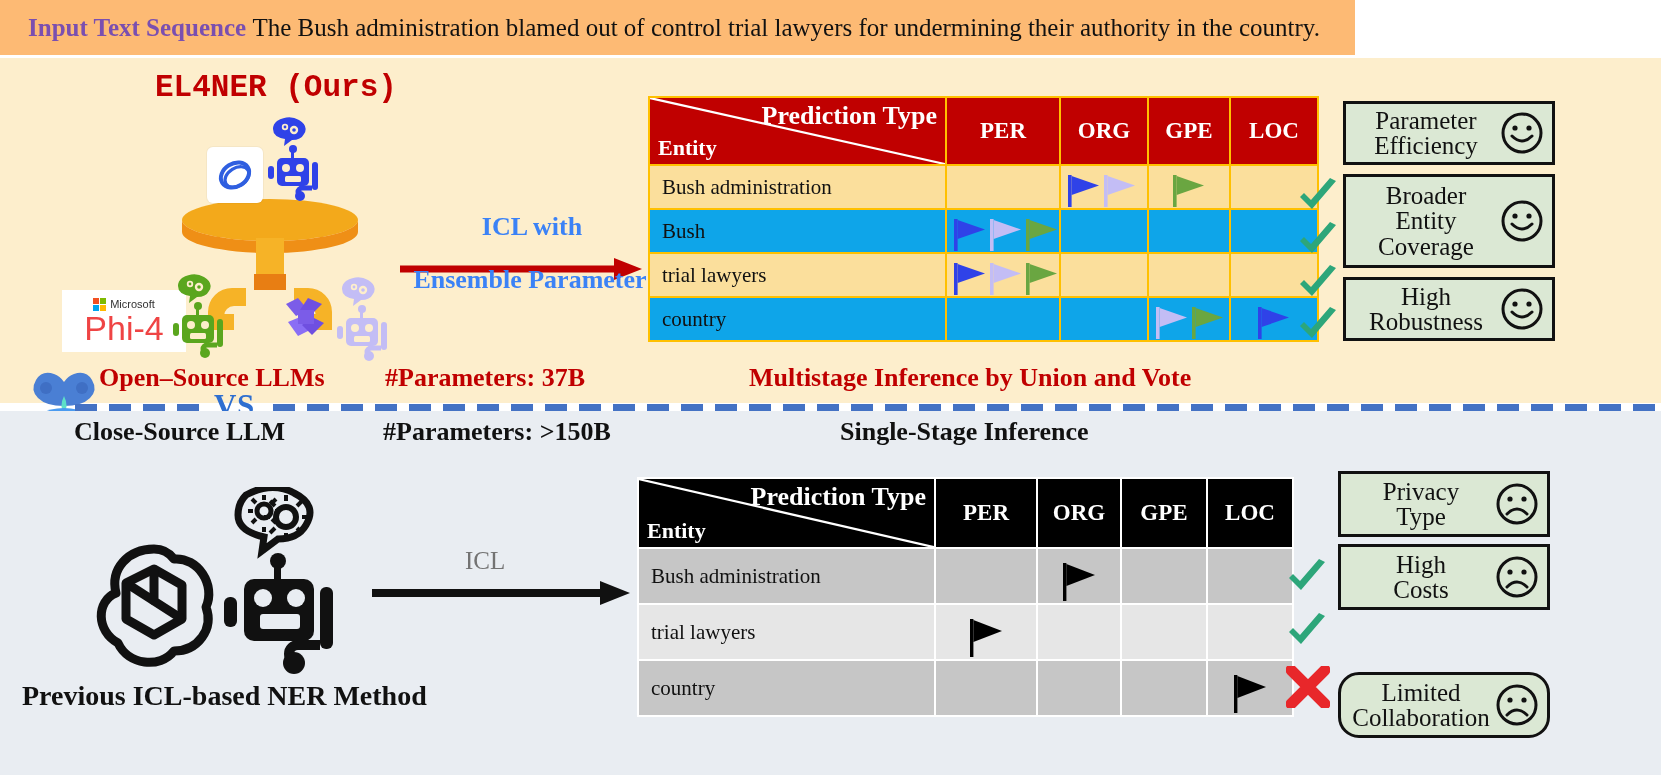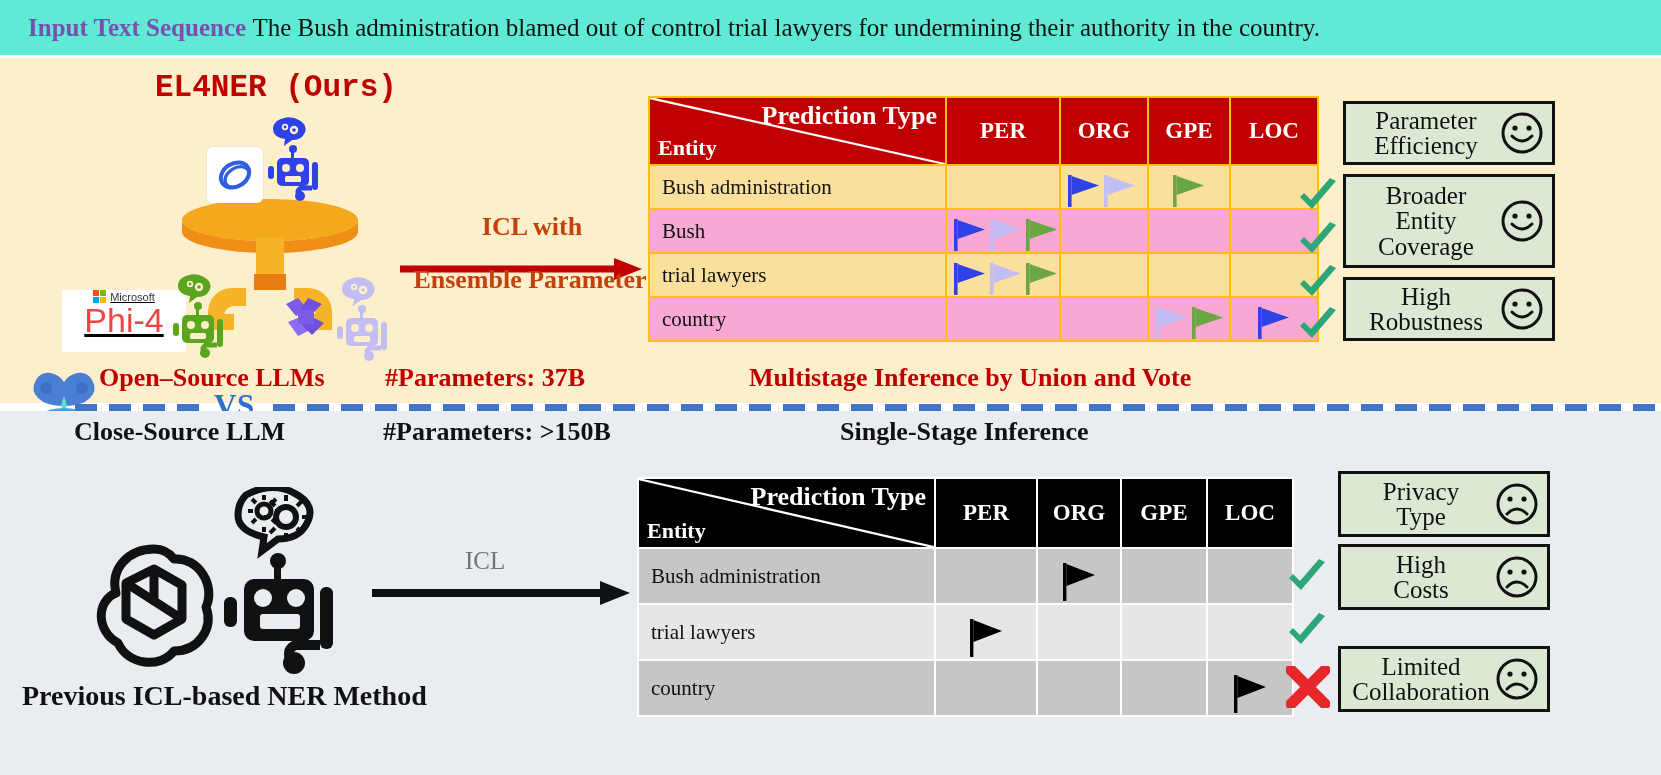--- a/index.html
+++ b/index.html
@@ -7,22 +7,22 @@
     width:1661px;height:775px;
     background:#ffffff;
     font-family:"Liberation Serif", serif;
     overflow:hidden;
     position:relative;
   }
   .stage{position:relative;width:1661px;height:775px;}
 
   
   .header-band{
-    position:absolute;left:0;top:0;width:1661px;height:55px;
-    background:#5eead4;
+    position:absolute;left:0;top:0;width:1355px;height:55px;
+    background:#fdba74;
     display:flex;align-items:center;
   }
   .header-inner{padding-left:28px;font-size:25px;line-height:1;white-space:nowrap;}
   .hdr-label{color:#7a4fb0;font-weight:bold;font-family:"Liberation Serif",serif;}
   .hdr-text{color:#111;font-weight:normal;}
 
   
   .panel-top{
     position:absolute;left:0;top:58px;width:1661px;height:345px;
     background:#fdeecc;
@@ -68,21 +68,21 @@
   .tbl-top .corner{
     position:relative;width:295px;height:66px;background:#c00000;
     border:2px solid #ffc000;overflow:hidden;
   }
   .tbl-top .ent-cell{
     border:2px solid #ffc000;font-size:21px;color:#111;
     padding-left:12px;height:42px;text-align:left;vertical-align:middle;
   }
   .tbl-top .flag-cell{border:2px solid #ffc000;height:42px;vertical-align:middle;}
   .row-a-top{background:#fbdf9c;}
-  .row-b-top{background:#f9a8d4;}
+  .row-b-top{background:#0ea5e9;}
 
   
   .tbl-bot{left:637px;top:477px;}
   .tbl-bot .hdr-cell{
     background:#000;color:#fff;font-weight:bold;
     border:2px solid #fff;text-align:center;vertical-align:middle;
     font-size:23px;height:68px;
   }
   .tbl-bot .corner{
     position:relative;width:295px;height:68px;background:#000;
@@ -108,21 +108,21 @@
   .corner .lbl-ent{
     position:absolute;left:8px;bottom:3px;font-size:22px;font-weight:bold;color:#fff;
     white-space:nowrap;
   }
 
   
   .flagrow{display:flex;align-items:flex-end;justify-content:center;gap:2px;height:100%;}
   .flagrow.off-left{justify-content:flex-start;padding-left:6px;}
   .flag{display:block;}
   .icl-txt{
-    position:absolute;color:#c2410c;font-weight:bold;font-size:26px;
+    position:absolute;color:#3b82f6;font-weight:bold;font-size:26px;
     font-family:"Liberation Serif",serif;white-space:nowrap;text-align:center;
   }
   .icl-txt2{
     position:absolute;color:#737373;font-weight:normal;font-size:25px;
     font-family:"Liberation Serif",serif;white-space:nowrap;
   }
 
   
   .bbox{
     position:absolute;background:#dbe8d4;border:3px solid #111;
@@ -147,21 +147,21 @@
 
   .mark{position:absolute;}
 
   .logo-card{
     position:absolute;background:#fff;border-radius:6px;
     display:flex;align-items:center;justify-content:center;
     box-shadow:0 0 0 1px rgba(0,0,0,0.03);
   }
   .phi-card{
     position:absolute;background:#fff;
-    display:flex;flex-direction:column;align-items:center;text-decoration:underline;
+    display:flex;flex-direction:column;align-items:center;justify-content:center;
   }
   .phi-ms{display:flex;align-items:center;gap:4px;font-size:11px;color:#333;font-family:"Liberation Sans",sans-serif;}
   .phi-name{font-size:34px;color:#ef4444;font-family:"Liberation Sans",sans-serif;font-weight:normal;line-height:1;}
   .ms-sq{display:grid;grid-template-columns:6px 6px;grid-template-rows:6px 6px;gap:1px;}
 </style>
 </head>
 <body>
 
 <div class="stage">
 
@@ -598,21 +598,21 @@
       <div>Costs</div>
     </div>
     <svg class="face" width="44" height="44" viewBox="0 0 44 44">
       <circle cx="22" cy="22" r="19" fill="none" stroke="#111" stroke-width="3"></circle>
       <circle cx="15" cy="17" r="2.6" fill="#111"></circle>
         <circle cx="29" cy="17" r="2.6" fill="#111"></circle>
       <path d="M12 32 q10 -10 20 0" fill="none" stroke="#111" stroke-width="3" stroke-linecap="round"></path>
     </svg>
   </div>
 
-  <div class="bbox" style="left:1338px;top:646px;width:212px;height:66px;">
+  <div class="bbox" style="left:1338px;top:672px;width:212px;height:66px;border-radius:21px;">
     <div class="btxt">
       <div>Limited</div>
       <div>Collaboration</div>
     </div>
     <svg class="face" width="44" height="44" viewBox="0 0 44 44">
       <circle cx="22" cy="22" r="19" fill="none" stroke="#111" stroke-width="3"></circle>
       <circle cx="15" cy="17" r="2.6" fill="#111"></circle>
         <circle cx="29" cy="17" r="2.6" fill="#111"></circle>
       <path d="M12 32 q10 -10 20 0" fill="none" stroke="#111" stroke-width="3" stroke-linecap="round"></path>
     </svg>

